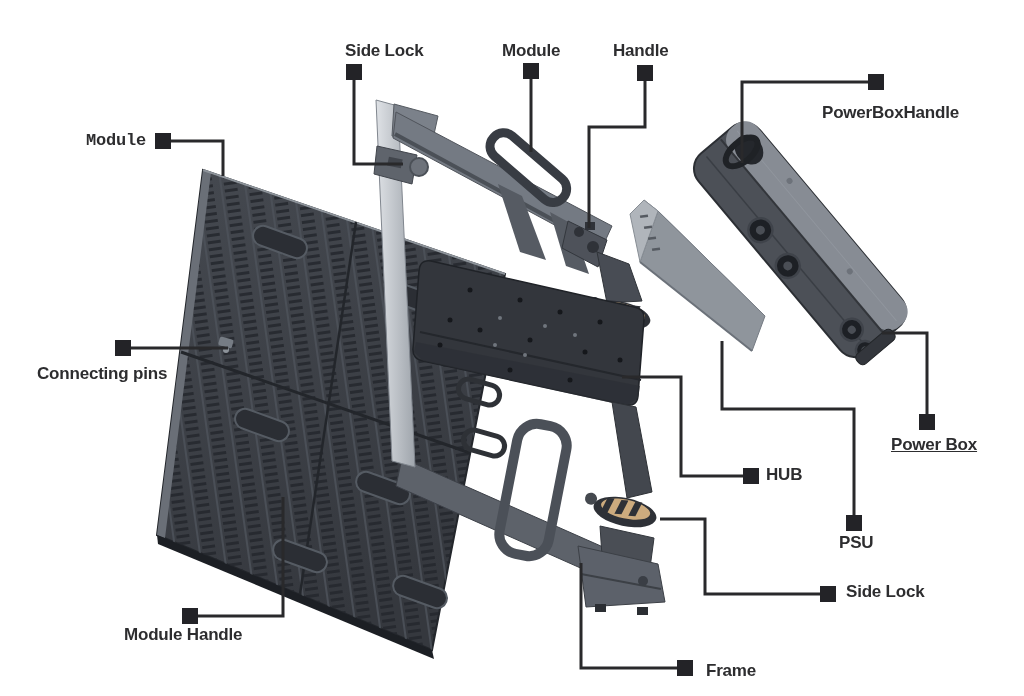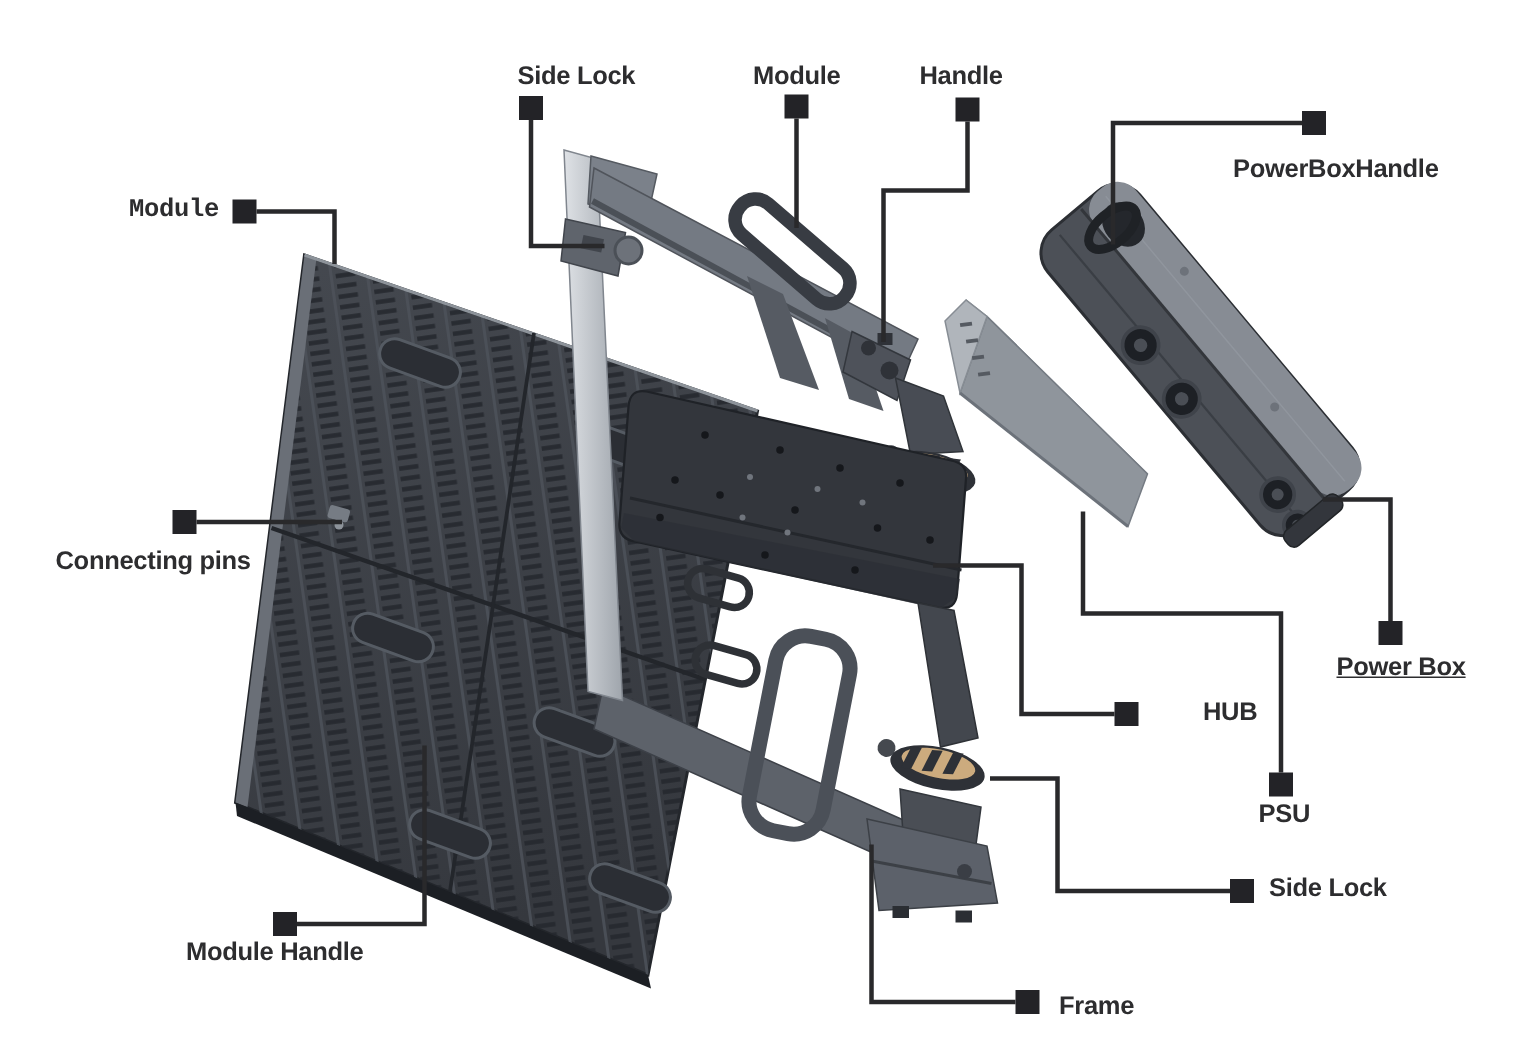--- a/index.html
+++ b/index.html
@@ -8,21 +8,21 @@
   .stage svg{position:absolute;left:0;top:0;}
   .lbl{position:absolute;font-size:17px;font-weight:bold;color:#2d2d2f;letter-spacing:-0.2px;
        white-space:nowrap;line-height:17px;}
   .lbl-module{left:86px;top:132px;font-family:Liberation Mono, monospace;}
   .lbl-side-lock-top{left:345px;top:42px;}
   .lbl-handle{left:502px;top:42px;}
   .lbl-top-lock{left:613px;top:42px;}
   .lbl-power-box-handle{left:822px;top:104px;}
   .lbl-connecting-pins{left:37px;top:365px;}
   .lbl-module-handle{left:124px;top:626px;text-align:right;}
-  .lbl-hub{left:766px;top:466px;margin-left:36px;}
+  .lbl-hub{left:766px;top:466px;}
   .lbl-power-box{left:891px;top:436px;text-decoration:underline;}
   .lbl-psu{left:839px;top:534px;}
   .lbl-side-lock-right{left:846px;top:583px;}
   .lbl-frame{left:706px;top:662px;}
 </style>
 </head>
 <body>
 
 <div class="stage">
 

